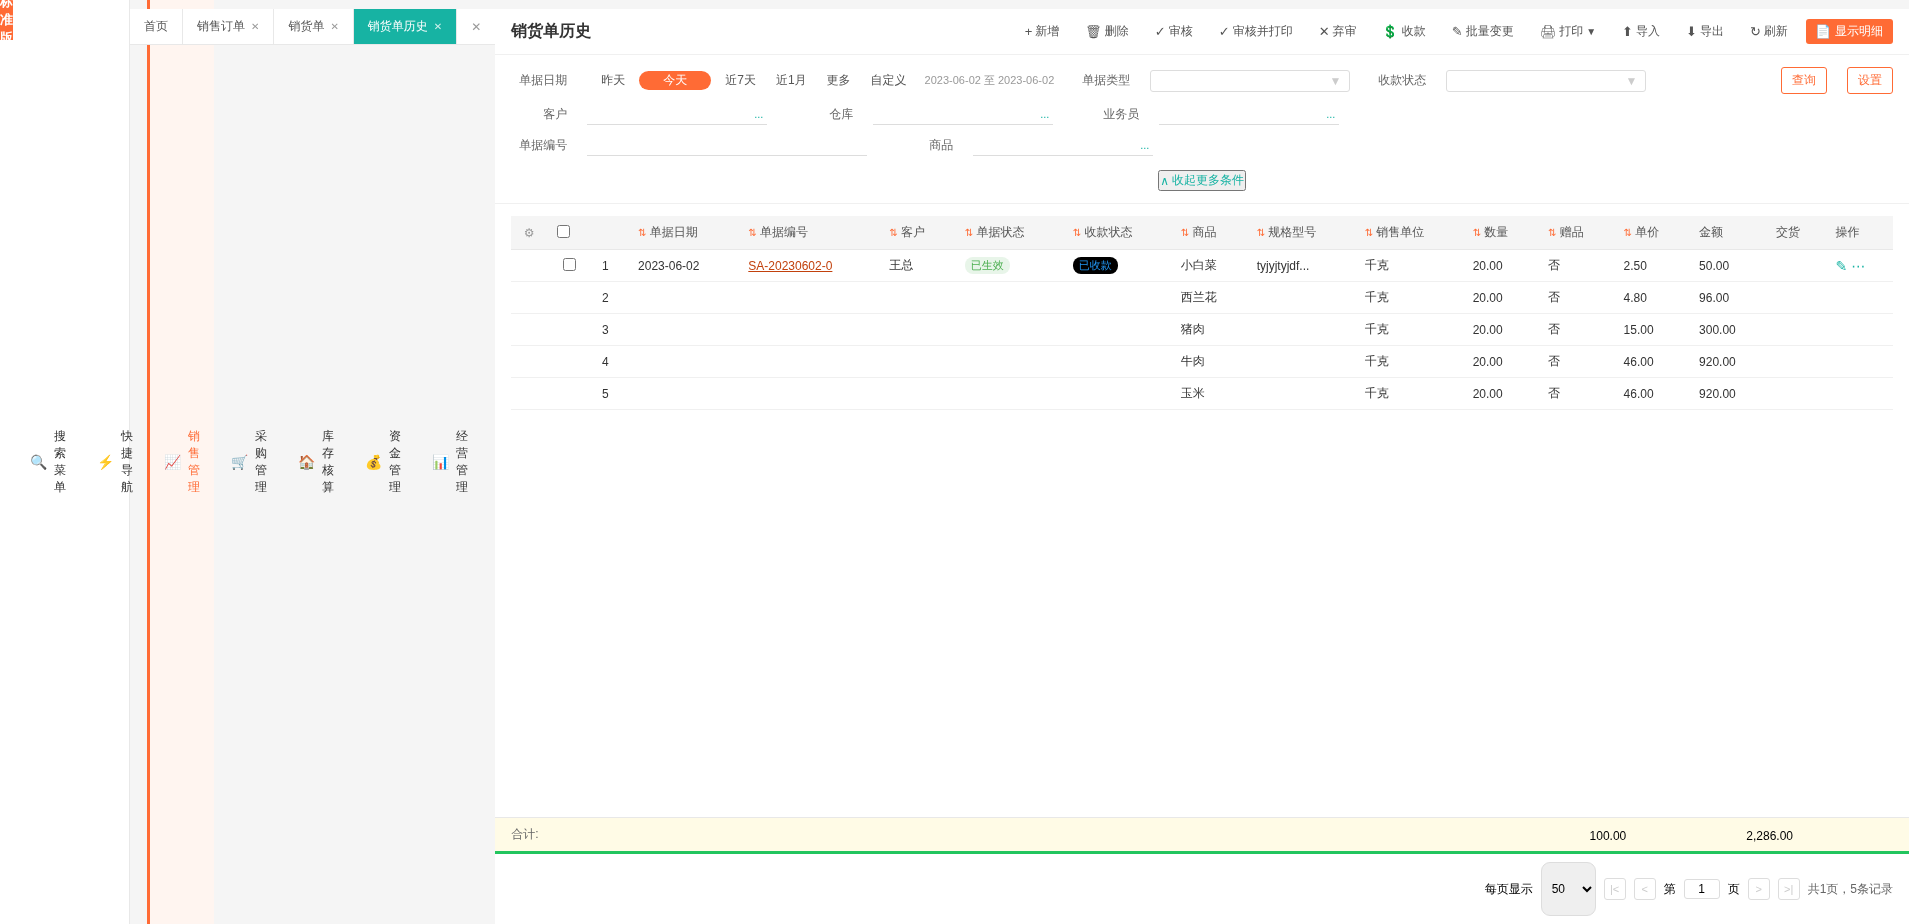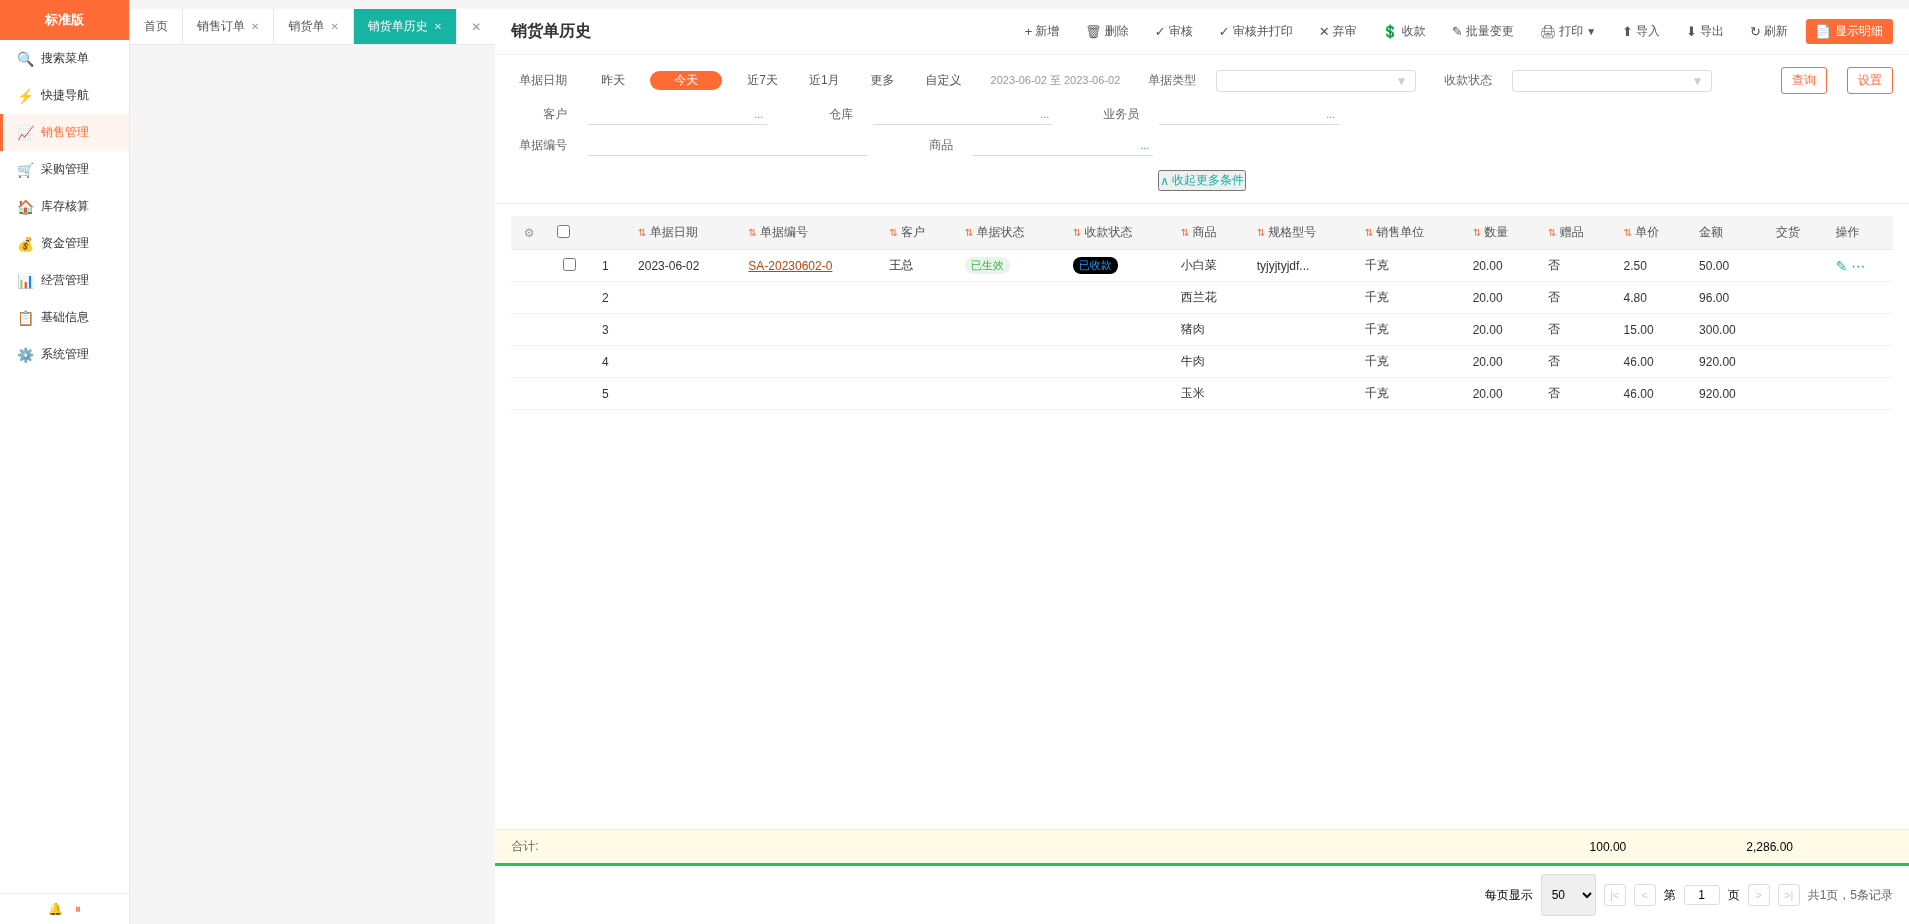--- a/index.html
+++ b/index.html
@@ -4,21 +4,21 @@
   <style>
     * { box-sizing: border-box; margin: 0; padding: 0; font-family: 'Microsoft YaHei', Arial, sans-serif; font-size: 12px; }
     body { display: flex; height: 924px; overflow: hidden; background: #f5f5f5; }
 
     
     .sidebar {
       width: 130px;
       background: #fff;
       border-right: 1px solid #e8e8e8;
       display: flex;
-      flex-direction: column;
+      flex-direction: row;
       flex-shrink: 0;
     }
     .sidebar-logo {
       height: 40px;
       background: #ff6b35;
       display: flex;
       align-items: center;
       justify-content: center;
       color: #fff;
       font-size: 13px;
@@ -149,21 +149,21 @@
       align-items: center;
       border: 1px solid #ddd;
       border-radius: 3px;
       padding: 3px 8px;
       min-width: 160px;
       cursor: pointer;
       background: #fff;
       justify-content: space-between;
       color: #333;
     }
-    .date-shortcuts { display: flex; align-items: center; gap: 19px; margin-left: 8px; }
+    .date-shortcuts { display: flex; align-items: center; gap: 8px; margin-left: 8px; }
     .date-shortcut { padding: 1px 6px; cursor: pointer; color: #555; border-radius: 2px; }
     .date-shortcut.active { background: #ff6b35; color: #fff; border-radius: 10px; padding: 1px 24px; }
     .date-range { color: #999; font-size: 11px; margin-left: 4px; }
     .ellipsis-btn { color: #17b3a3; cursor: pointer; font-size: 11px; }
     .collapse-btn { color: #17b3a3; cursor: pointer; font-size: 11px; display: flex; align-items: center; gap: 3px; margin: 0 auto; }
 
     
     .table-container {
       flex: 1;
       overflow: auto;
@@ -207,40 +207,40 @@
     .settings-icon { color: #999; cursor: pointer; }
     th:first-child { width: 36px; text-align: center; }
     td:first-child { text-align: center; }
 
     
     .table-footer {
       background: #fffbe6;
       border-top: 1px solid #e8e8e8;
       padding: 8px 16px;
       display: flex;
-      align-items: center;
+      align-items: flex-end;
       flex-shrink: 0;
     }
     .footer-label { color: #666; min-width: 50px; }
 
     
     .pagination {
       display: flex;
       align-items: center;
       justify-content: flex-end;
       padding: 8px 16px;
       border-top: 3px solid #22c55e;
       gap: 8px;
       flex-shrink: 0;
       background: #fff;
     }
     .page-select {
       border: 1px solid #ddd;
-      border-radius: 3px;
-      padding: 12px 6px;
+      border-radius: 9px;
+      padding: 18px 6px;
       cursor: pointer;
       font-size: 12px;
     }
     .page-btn {
       width: 22px;
       height: 22px;
       display: flex;
       align-items: center;
       justify-content: center;
       border: 1px solid #ddd;

